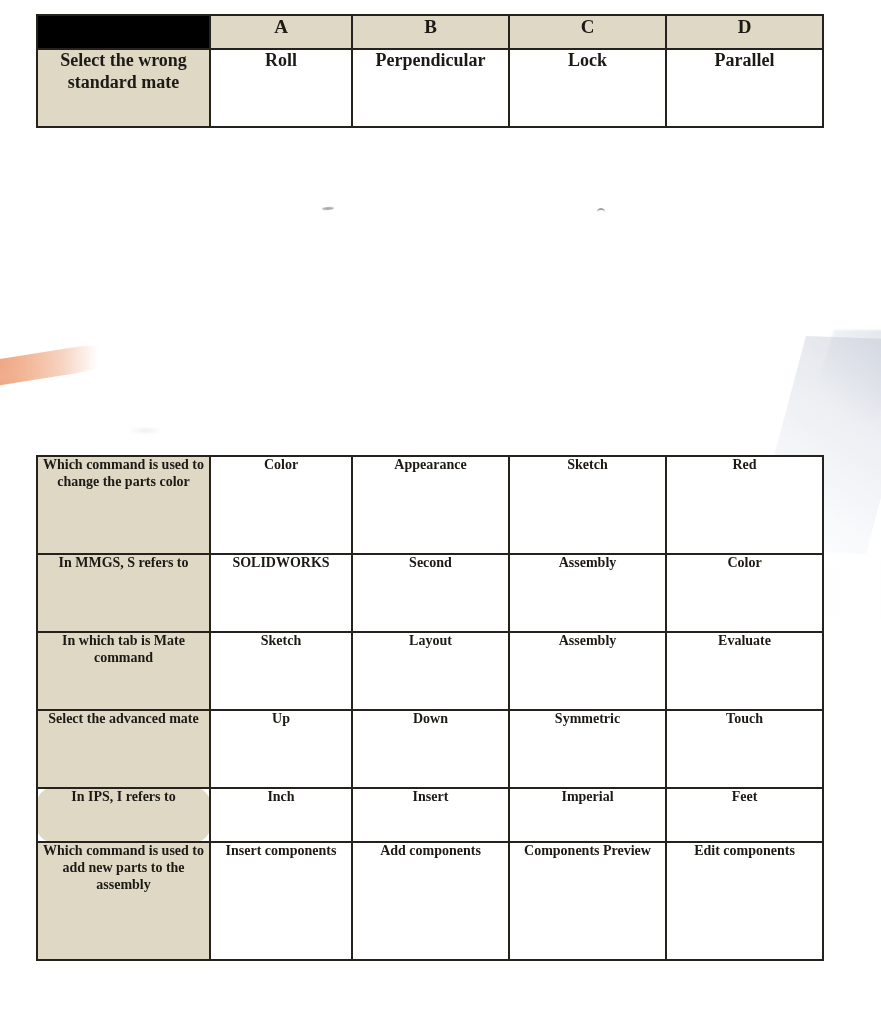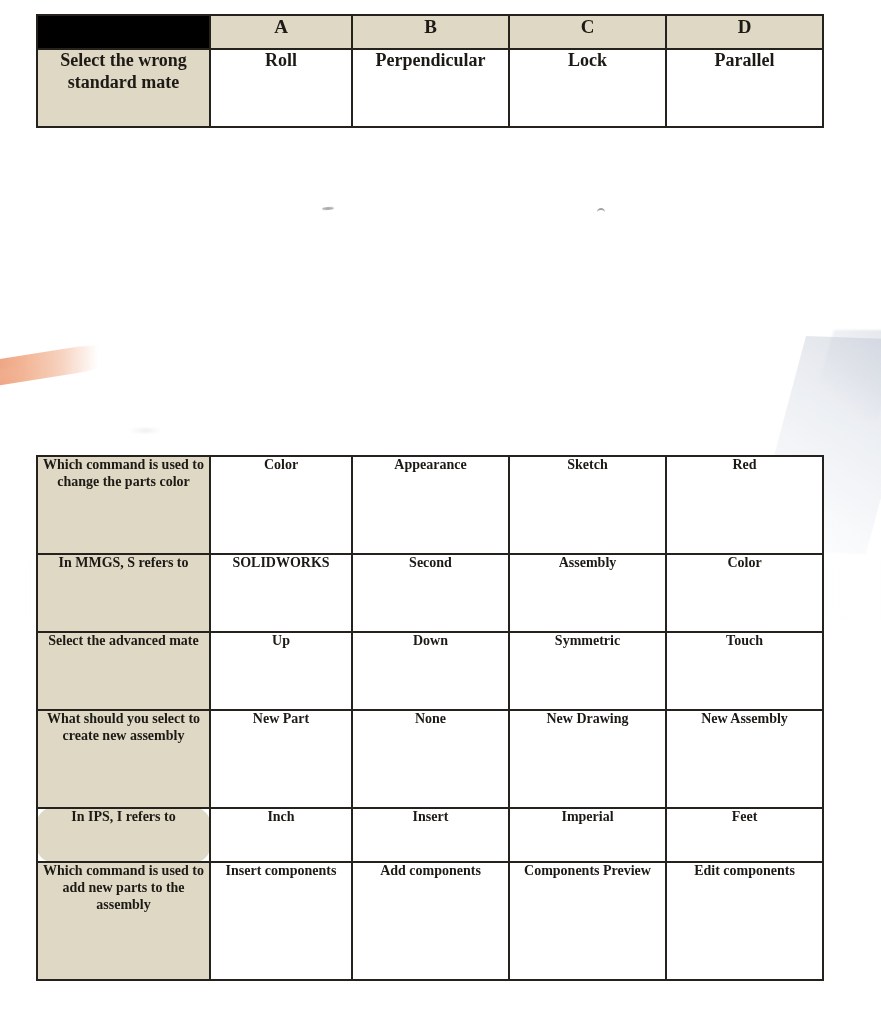--- a/index.html
+++ b/index.html
@@ -225,32 +225,32 @@
       <td class="option">Red</td>
     </tr>
     <tr data-rowheight="2">
       <td class="prompt">In MMGS, S refers to</td>
       <td class="option">SOLIDWORKS</td>
       <td class="option">Second</td>
       <td class="option">Assembly</td>
       <td class="option">Color</td>
     </tr>
     <tr data-rowheight="2">
+      <td class="prompt">In which tab is Mate command</td>
+      <td class="option">Sketch</td>
+      <td class="option">Layout</td>
+      <td class="option">Assembly</td>
+      <td class="option">Evaluate</td>
+    </tr>
+    <tr data-rowheight="2">
       <td class="prompt">Select the advanced mate</td>
       <td class="option">Up</td>
       <td class="option">Down</td>
       <td class="option">Symmetric</td>
       <td class="option">Touch</td>
-    </tr>
-    <tr data-rowheight="3">
-      <td class="prompt">What should you select to create new assembly</td>
-      <td class="option">New Part</td>
-      <td class="option">None</td>
-      <td class="option">New Drawing</td>
-      <td class="option">New Assembly</td>
     </tr>
     <tr data-rowheight="1">
       <td class="prompt">In IPS, I refers to</td>
       <td class="option">Inch</td>
       <td class="option">Insert</td>
       <td class="option">Imperial</td>
       <td class="option">Feet</td>
     </tr>
     <tr data-rowheight="4">
       <td class="prompt">Which command is used to add new parts to the assembly</td>

